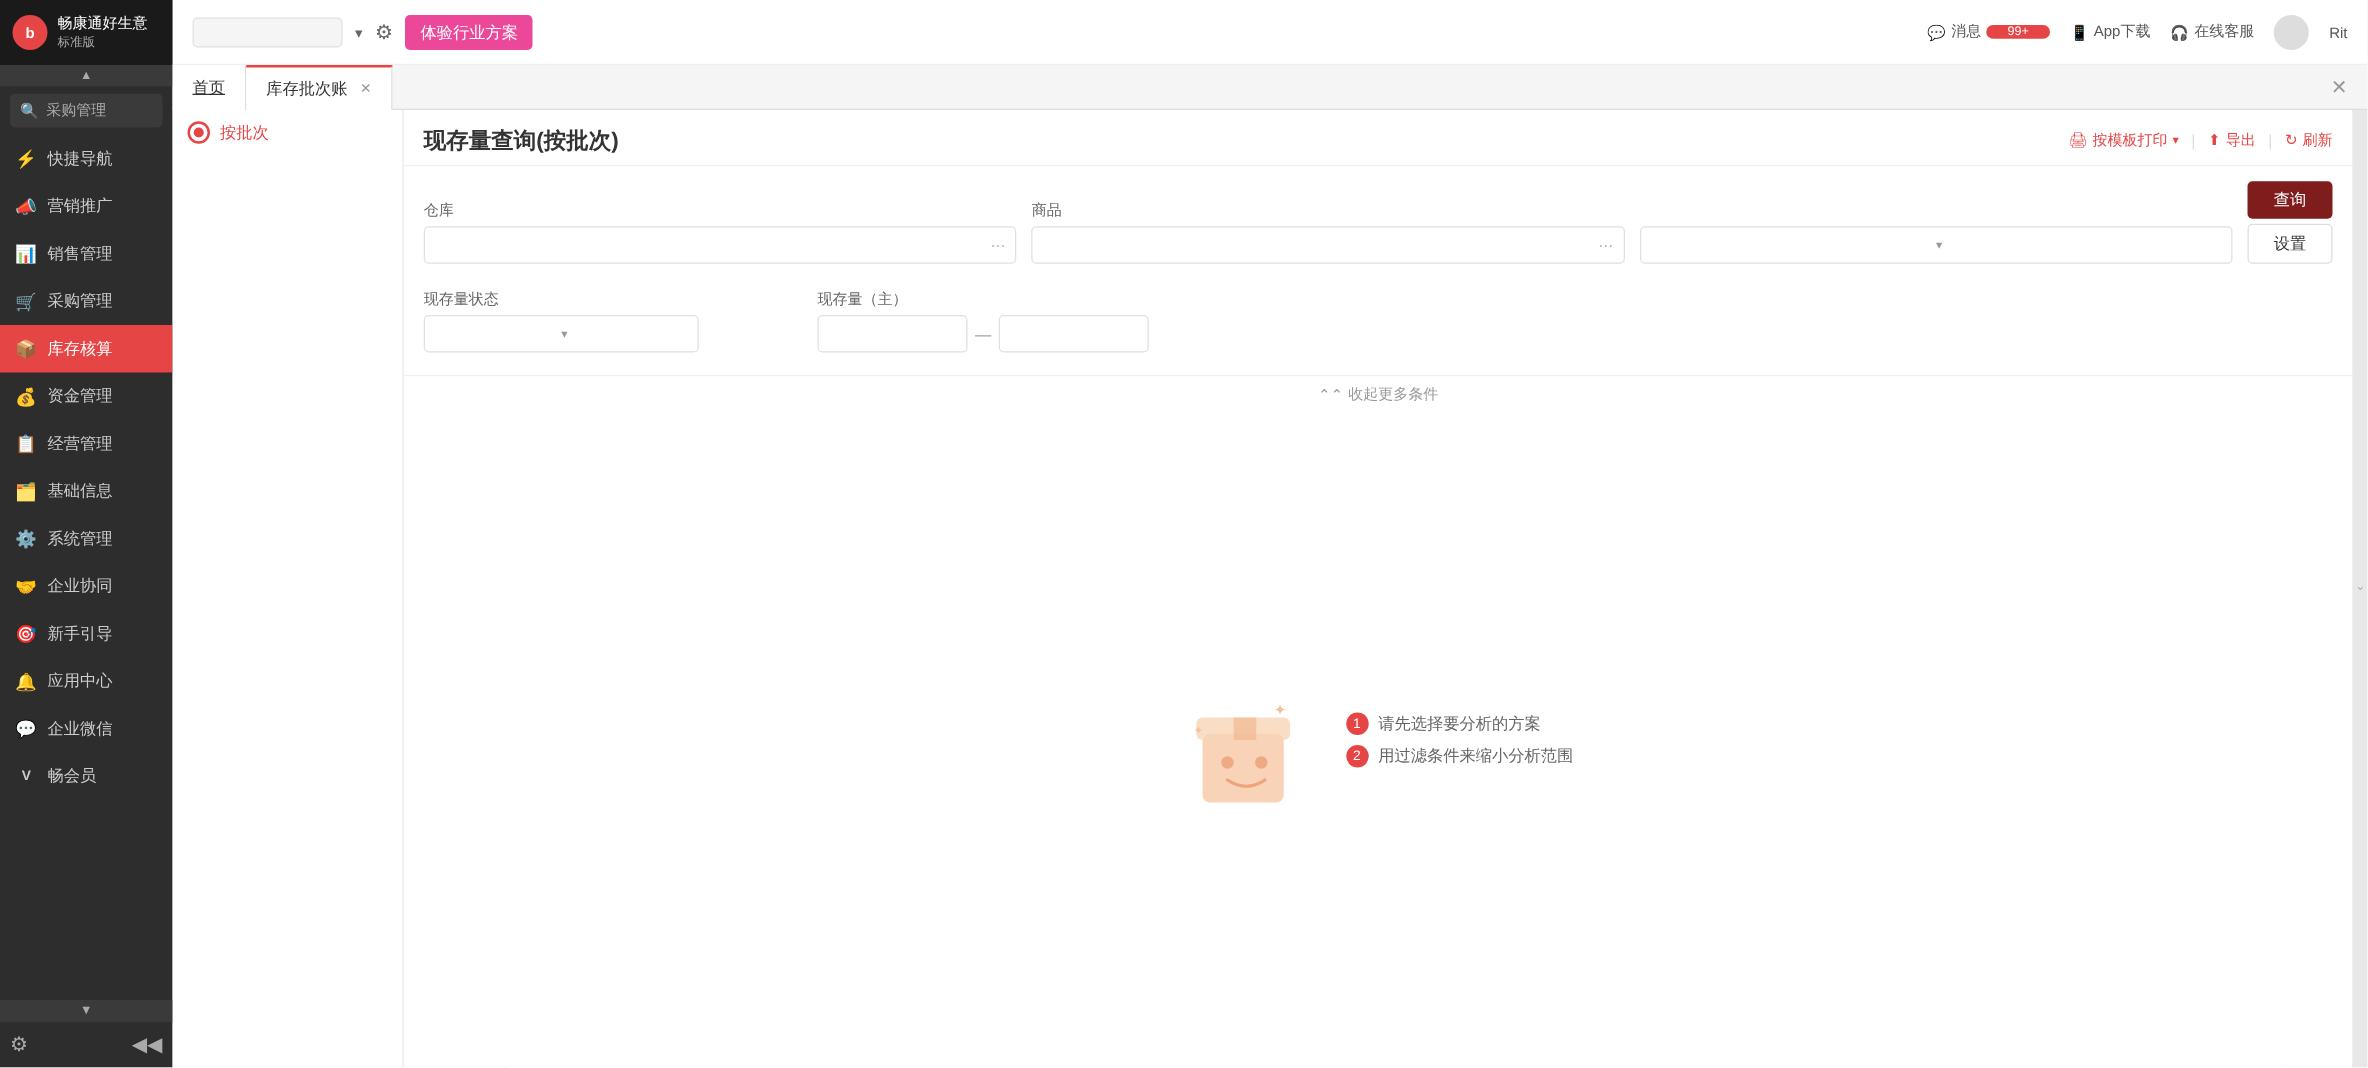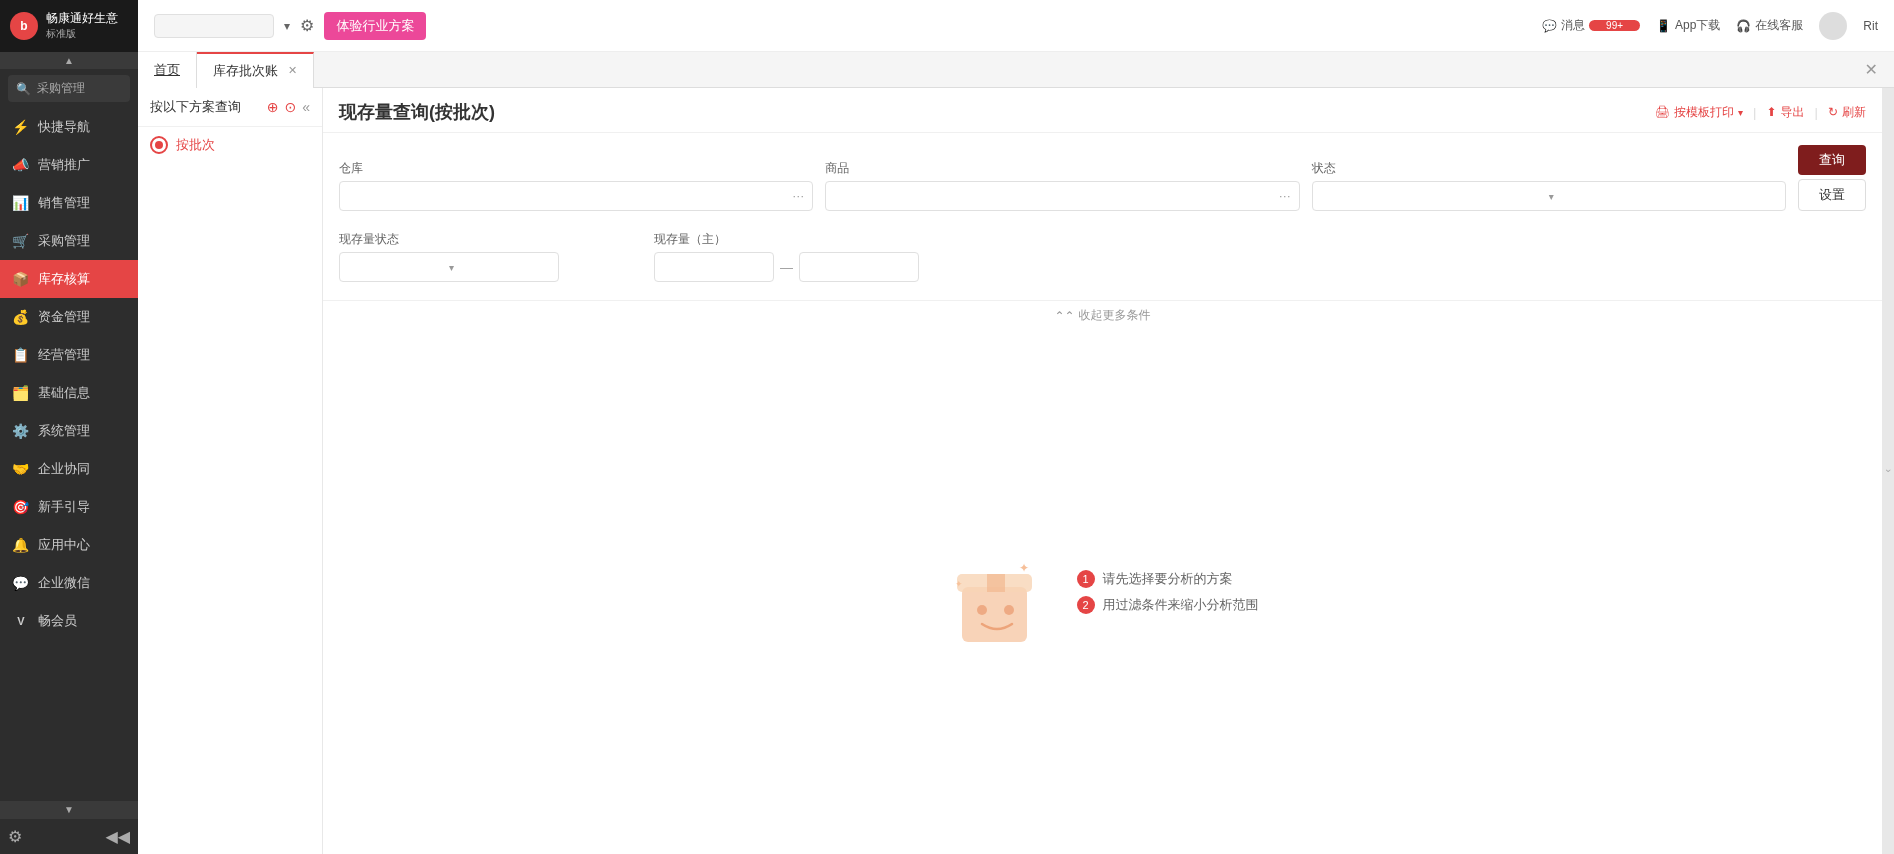--- a/index.html
+++ b/index.html
@@ -496,28 +496,20 @@
     <div class="tab active">
       <span>库存批次账</span>
       <span class="tab-close">✕</span>
     </div>
     <div class="tab-panel-close">✕</div>
   </div>
 
   <div class="page-body">
 
     <div class="scheme-panel">
-      <div class="scheme-header">
-        <span>按以下方案查询</span>
-        <div class="scheme-header-icons">
-          <span class="scheme-header-icon">⊕</span>
-          <span class="scheme-header-icon">⊙</span>
-          <span class="scheme-collapse">«</span>
-        </div>
-      </div>
       <div class="scheme-list">
         <div class="scheme-item active">
           <div class="scheme-icon">
             <div class="scheme-icon-active">
                 <div class="scheme-icon-dot"></div>
               </div>
           </div>
           <span>按批次</span>
         </div>
       </div>
@@ -557,21 +549,20 @@
             </div>
           </div>
           <div class="filter-field">
             <div class="filter-label">商品</div>
             <div class="filter-input-wrap">
               <input type="text" style="flex: 1 1 0%; border: none; outline: none; font-size: 12px;">
               <span class="filter-more">···</span>
             </div>
           </div>
           <div class="filter-field">
-            <div class="filter-label">状态</div>
             <div class="filter-select">
               <span></span>
               <span class="chevron">▾</span>
             </div>
           </div>
           <div style="display:flex; flex-direction:column; gap:4px; flex-shrink:0;">
             <button class="query-btn">查询</button>
             <button class="settings-btn">设置</button>
           </div>
         </div>

